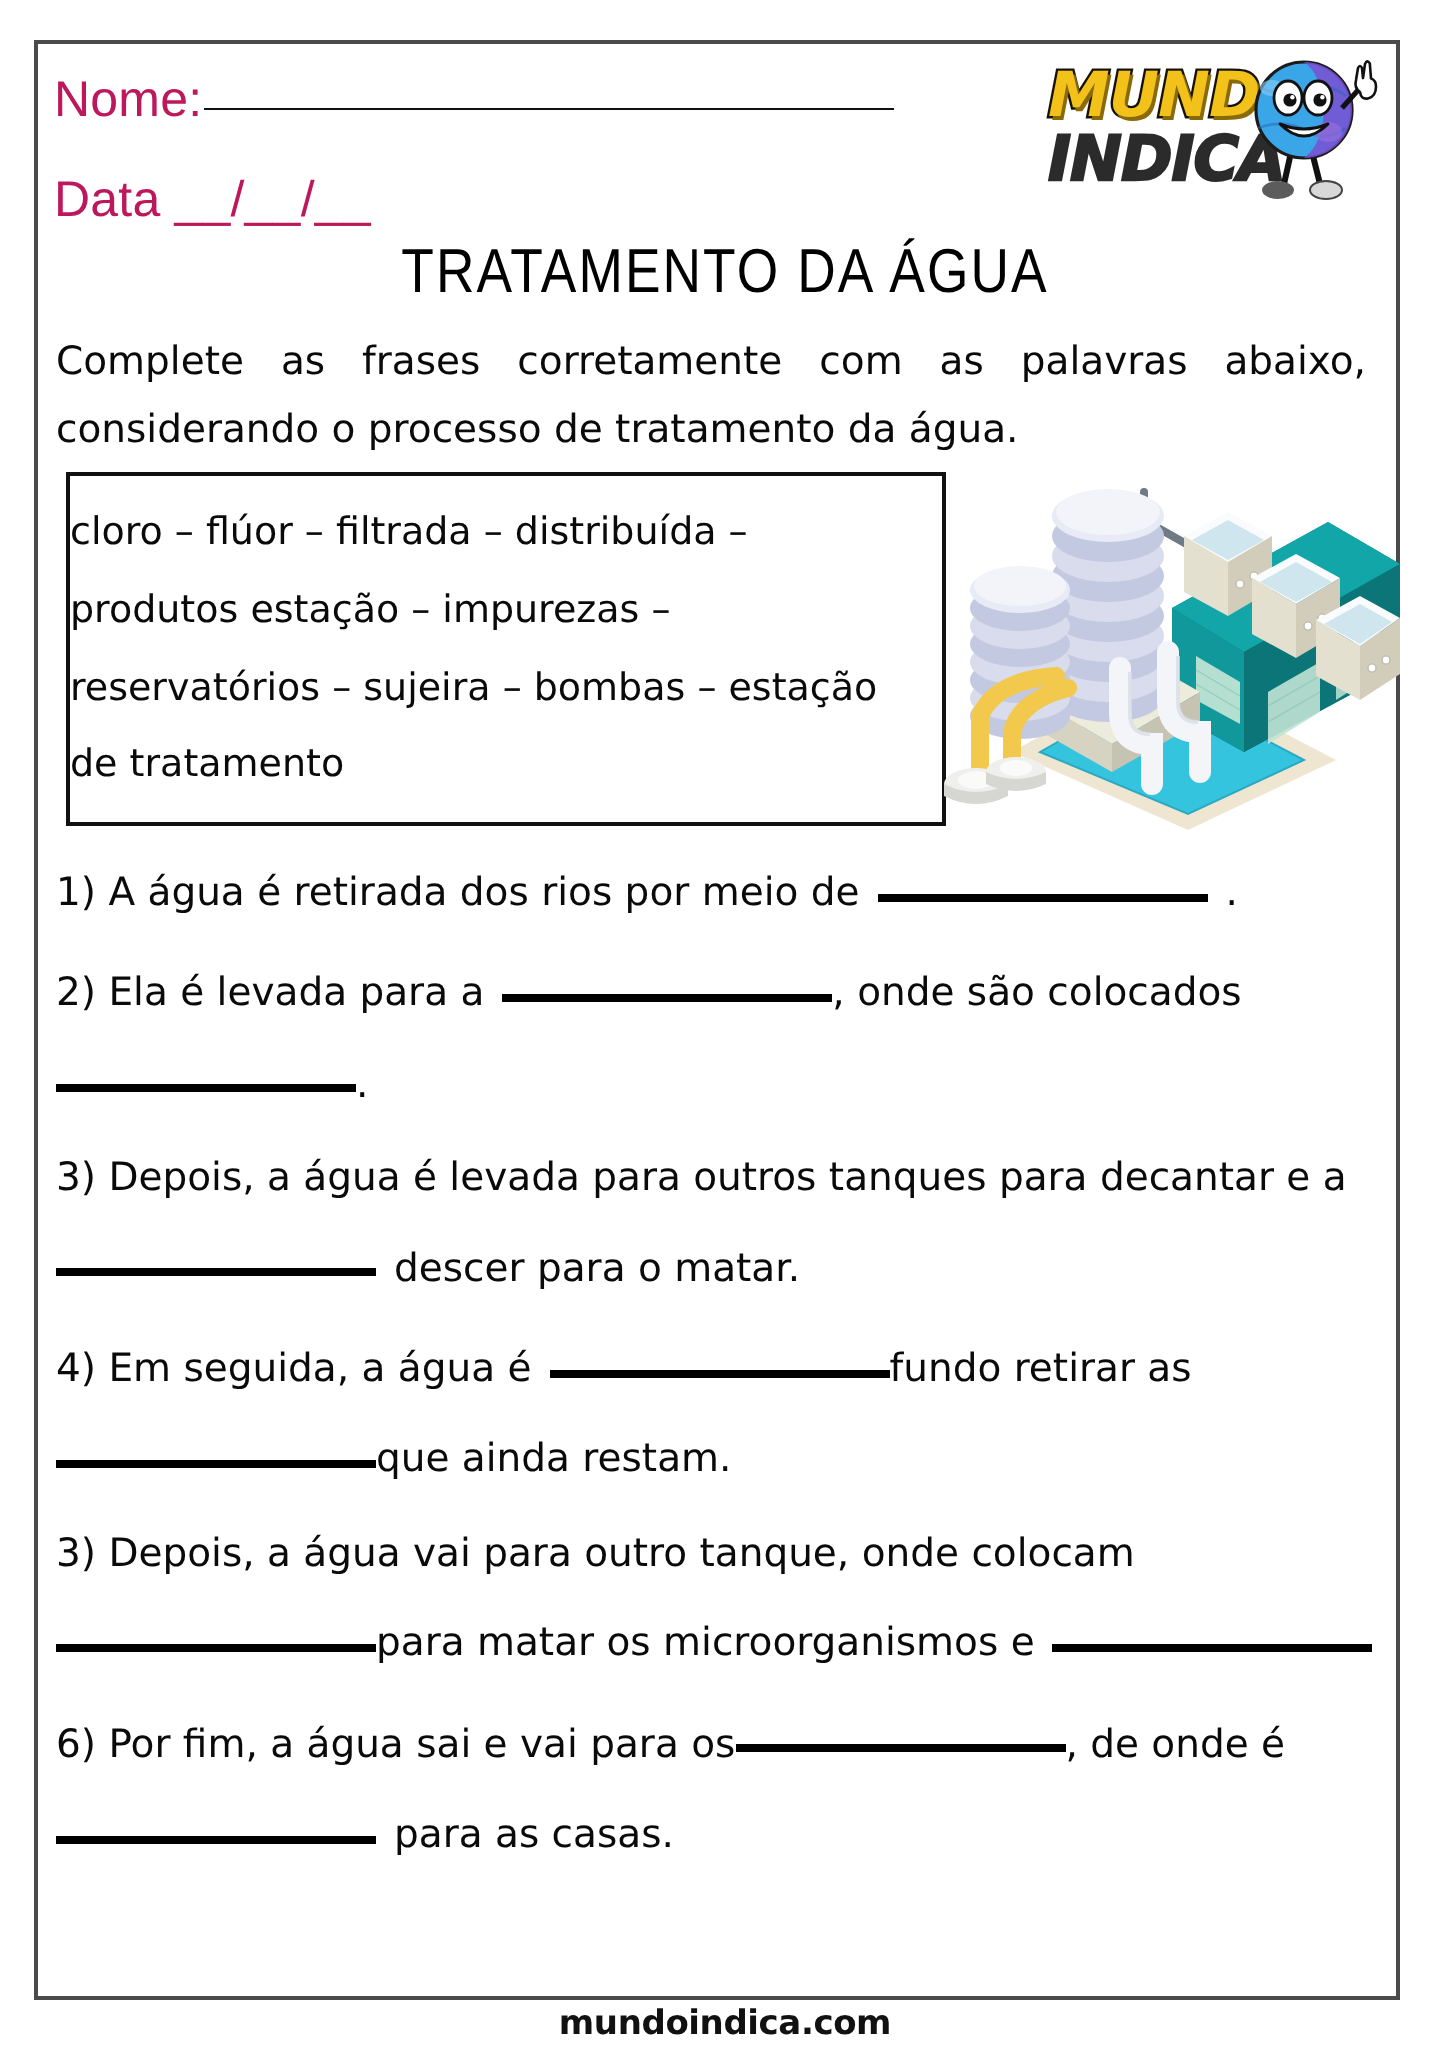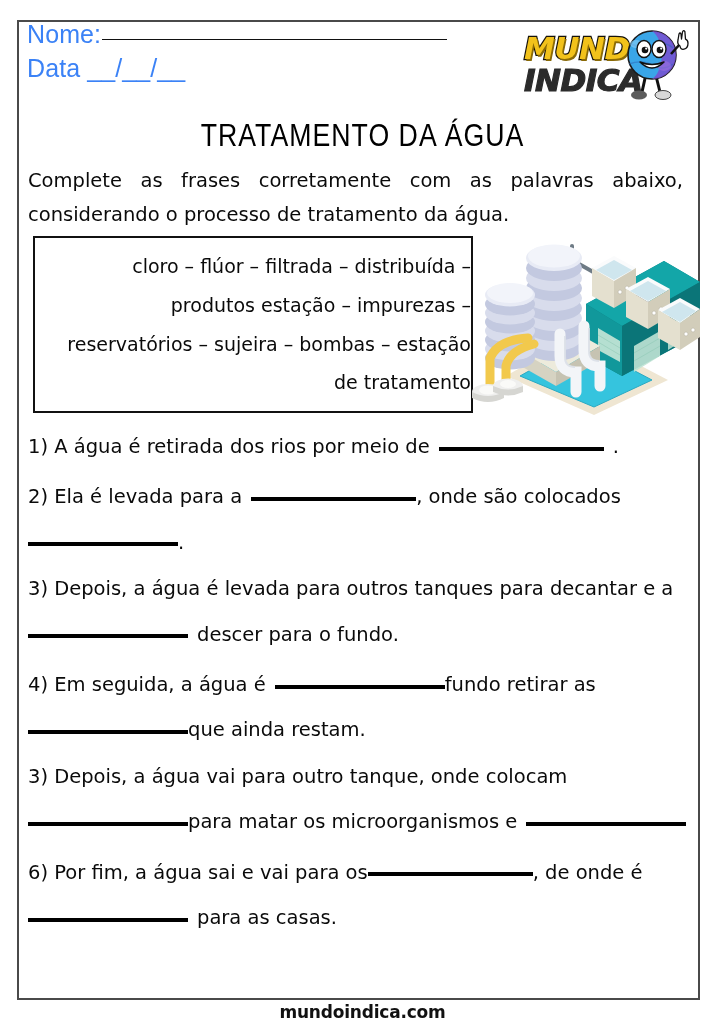--- a/index.html
+++ b/index.html
@@ -38,24 +38,25 @@
   
   #header-block {
     position: absolute;
     left: 27px;
     top: 18px;
     width: 500px;
   }
   .field-line {
     font-family: "Liberation Sans", sans-serif;
     font-size: 25px;
-    color: #3b82f6;
+    color: #be185d;
     letter-spacing: 0.1px;
     white-space: nowrap;
     line-height: 1.35;
+    margin-top: 16px;
   }
   .name-rule {
     display: inline-block;
     width: 345px;
     border-bottom: 1.6px solid #111;
     vertical-align: 3px;
     margin-left: 1px;
   }
 
   
@@ -139,21 +140,21 @@
     left: 33px;
     top: 236px;
     width: 440px;
     height: 177px;
     border: 2.2px solid #111;
     box-sizing: border-box;
     background: #fff;
     display: flex;
     flex-direction: column;
     justify-content: center;
-    align-items: flex-end;
+    align-items: flex-start;
   }
   .bank-line {
     font-family: "DejaVu Sans", sans-serif;
     font-size: 19px;
     color: #0a0a0a;
     line-height: 2.05;
     white-space: nowrap;
     text-align: center;
   }
 
@@ -394,21 +395,21 @@
       <span class="q-line"><span>1) A água é retirada dos rios por meio de</span><span class="blank w165 sp-left sp-right"></span><span>.</span></span>
     </div>
 
     <div class="question">
       <span class="q-line"><span>2) Ela é levada para a</span><span class="blank w165 sp-left"></span><span>, onde são colocados</span></span>
       <span class="q-line gap-top"><span class="blank w150"></span><span>.</span></span>
     </div>
 
     <div class="question">
       <span class="q-line">3) Depois, a água é levada para outros tanques para decantar e a</span>
-      <span class="q-line gap-top"><span class="blank w160 sp-right"></span><span>descer para o fundo.</span></span>
+      <span class="q-line gap-top"><span class="blank w160 sp-right"></span><span>descer para o matar.</span></span>
     </div>
 
     <div class="question">
       <span class="q-line"><span>4) Em seguida, a água é</span><span class="blank w170 sp-left"></span><span>fundo retirar as</span></span>
       <span class="q-line gap-top"><span class="blank w160"></span><span>que ainda restam.</span></span>
     </div>
 
     <div class="question">
       <span class="q-line">3) Depois, a água vai para outro tanque, onde colocam</span>
       <span class="q-line gap-top"><span class="blank w160"></span><span>para matar os microorganismos e</span><span class="blank w160 sp-left"></span></span>

